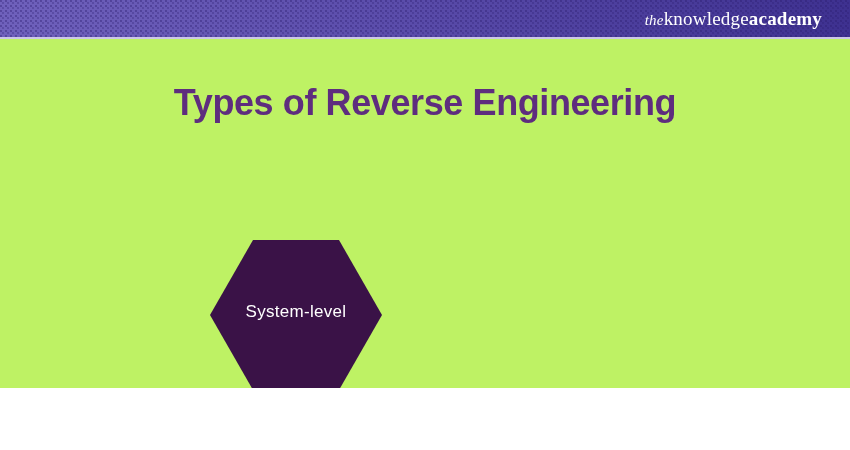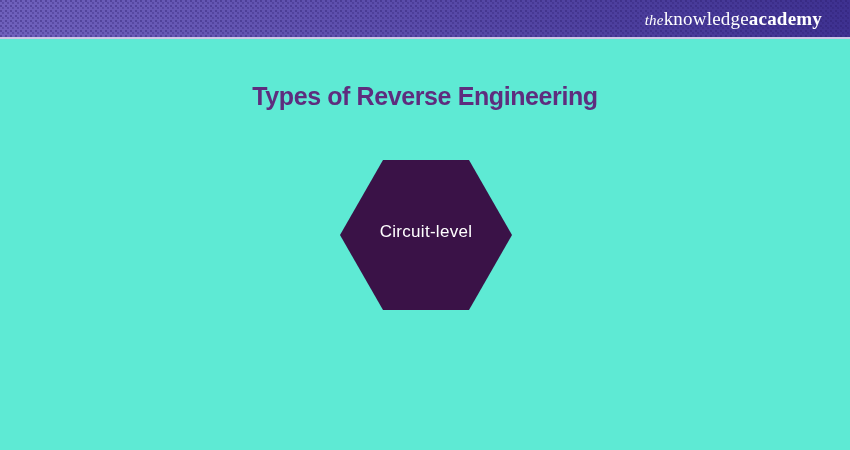--- a/index.html
+++ b/index.html
@@ -1,20 +1,20 @@
 <!DOCTYPE html>
 <html><head>
 <meta charset="utf-8">
 <style>
   html, body { margin: 0; padding: 0; background: #ffffff; }
   .slide {
     position: relative;
     width: 850px;
-    height: 450px;
-    background: #5eead4;
+    height: 388px;
+    background: #bef264;
     overflow: hidden;
     font-family: "Liberation Sans", sans-serif;
   }
 
   
   .topbar {
     position: absolute;
     top: 0; left: 0;
     width: 100%;
     height: 37px;
@@ -42,21 +42,21 @@
   .logo-academy { font-weight: 700; }
 
   
   .title {
     position: absolute;
     top: 82px;
     left: 0;
     width: 100%;
     margin: 0;
     text-align: center;
-    font-size: 25px;
+    font-size: 36px;
     font-weight: 700;
     letter-spacing: -0.4px;
     color: #5e2d7e;
   }
 
   
   .diagram { position: absolute; top: 0; left: 0; width: 100%; height: 100%; }
   .hex {
     position: absolute;
     background: #3a1247;
@@ -82,21 +82,21 @@
 <div class="slide">
 
   <header class="topbar">
     <div class="logo"><span class="logo-the">the</span><span class="logo-knowledge">knowledge</span><span class="logo-academy">academy</span></div>
   </header>
 
   <h1 class="title">Types of Reverse Engineering</h1>
 
   <div class="diagram">
 
-    <div class="hex hex-circuit">
-      <span class="hex-label">Circuit-level</span>
+
+    <div class="hex hex-system">
+      <span class="hex-label">System-level</span>
     </div>
-
 
 
   </div>
 
 </div>
 
 </body></html>

